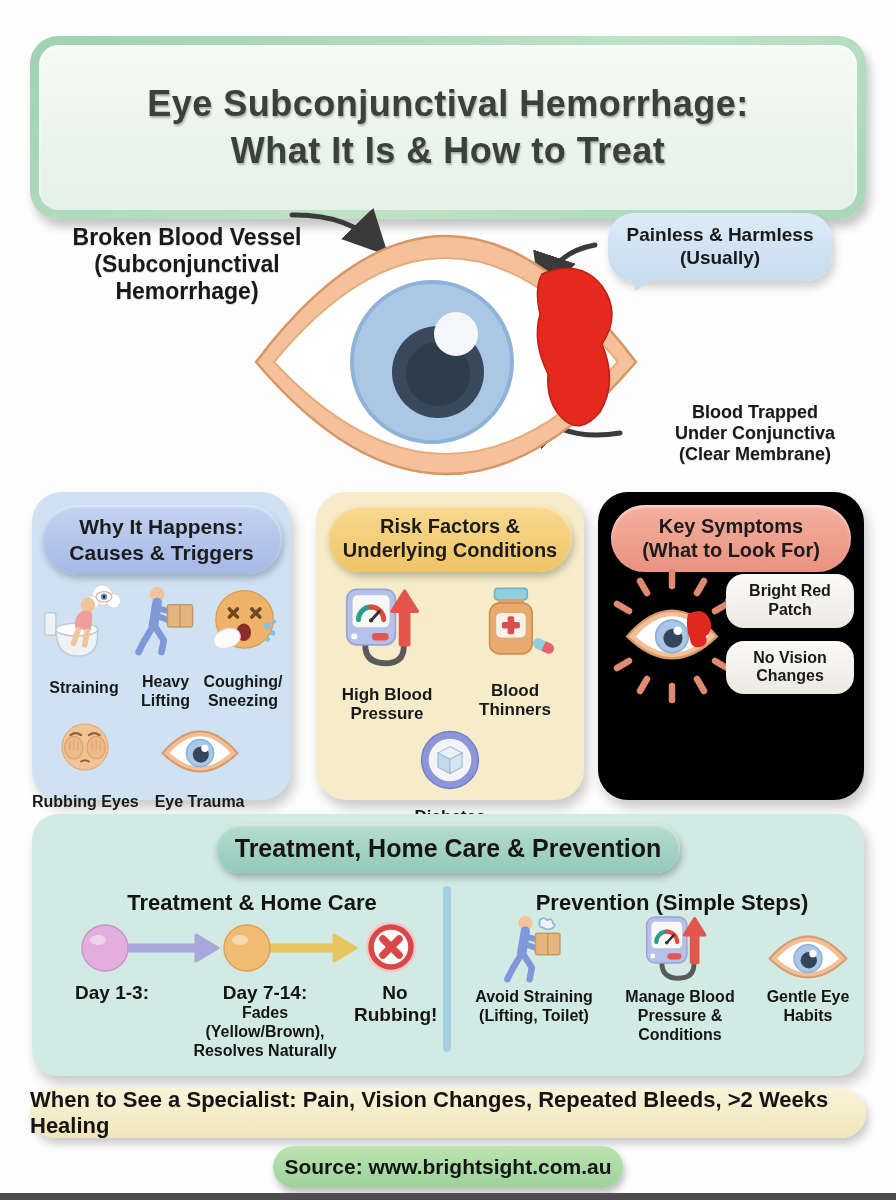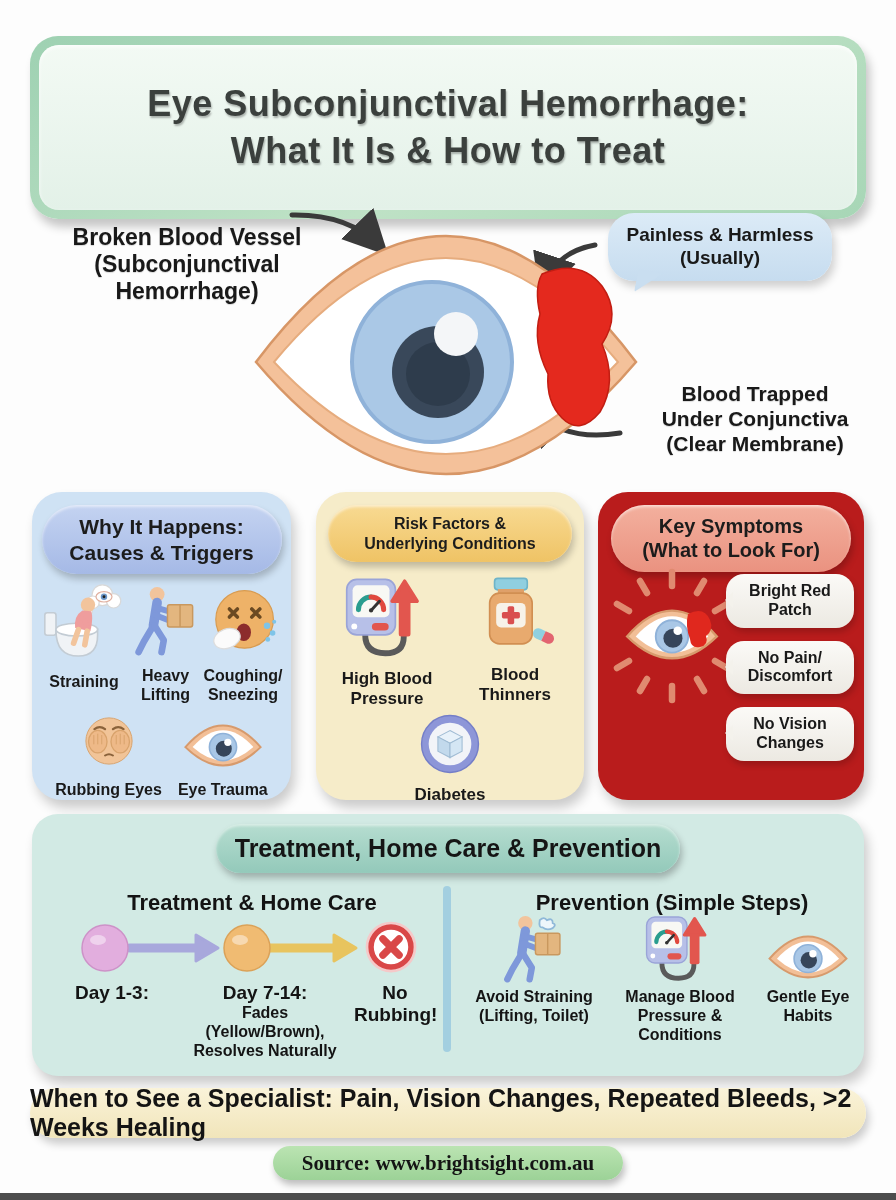--- a/index.html
+++ b/index.html
@@ -17,49 +17,49 @@
     background:linear-gradient(180deg,#f3faf4,#e3f1e8);
     display:flex; flex-direction:column; align-items:center; justify-content:center;
     box-shadow:inset 0 2px 4px rgba(255,255,255,.8); }
   .title-line{ font-size:36px; font-weight:bold; color:#3b403d; letter-spacing:.5px;
     line-height:1.3; text-shadow:1px 2px 2px rgba(0,0,0,.28); }
 
   
   .anno{ position:absolute; font-weight:bold; color:#191919; text-align:center;
     line-height:1.18; text-shadow:0 1px 1px rgba(0,0,0,.15); }
   .anno-broken{ left:62px; top:224px; width:250px; font-size:23px; }
-  .anno-trapped{ left:636px; top:382px; width:238px; font-size:21px; }
+  .anno-trapped{ left:636px; top:402px; width:238px; font-size:18px; }
   .bubble-painless{ position:absolute; left:608px; top:213px; width:224px;
     background:linear-gradient(180deg,#dcebf7,#c6dcef); border-radius:26px;
     padding:11px 6px; font-size:19px; font-weight:bold; color:#191919; text-align:center;
     line-height:1.2; box-shadow:3px 6px 8px rgba(0,0,0,.18); }
   .bubble-painless::after{ content:""; position:absolute; left:28px; bottom:-14px;
     width:0; height:0; border:12px solid transparent; border-top-color:#c9def0;
     border-left-color:#c9def0; border-radius:4px; transform:rotate(12deg); }
   .diagram-arrows{ position:absolute; left:0; top:190px; width:896px; height:310px; pointer-events:none; }
 
   
   .panel{ position:absolute; top:492px; height:308px; border-radius:30px;
     box-shadow:4px 8px 12px rgba(0,0,0,.2); }
   .panel-causes{ left:32px; width:259px; background:#cfe2f4; }
   .panel-risks{ left:316px; width:268px; background:#f6ecc9; }
-  .panel-symptoms{ left:598px; width:266px; background:#b91c1c; }
+  .panel-symptoms{ left:598px; width:266px; background:#000000; }
   .pill-header{ margin:13px auto 0; border-radius:38px; text-align:center;
     font-weight:bold; color:#1c1c1c; line-height:1.22; padding:9px 4px;
     box-shadow:2px 5px 7px rgba(0,0,0,.22), inset 0 2px 3px rgba(255,255,255,.55); }
   .ph-causes{ width:240px; font-size:21px; background:linear-gradient(180deg,#c4d3f1,#a5b9e6); }
-  .ph-risks{ width:244px; font-size:16px; background:linear-gradient(180deg,#f8da92,#efc365); }
+  .ph-risks{ width:244px; font-size:20px; background:linear-gradient(180deg,#f8da92,#efc365); }
   .ph-symptoms{ width:240px; font-size:20px; background:linear-gradient(180deg,#f3b09e,#ea9280); }
 
   .cause-row1{ display:flex; justify-content:space-between; padding:0 8px; margin-top:10px; }
-  .cause-row2{ display:flex; justify-content:center; gap:16px; margin-top:6px; }
+  .cause-row2{ display:flex; justify-content:flex-start; gap:16px; margin-top:6px; }
   .item{ display:flex; flex-direction:column; align-items:center; }
   .item .icon-box{ display:flex; align-items:flex-end; justify-content:center; }
   .item-label{ font-size:16px; font-weight:bold; color:#191919; text-align:center;
-    line-height:1.15; margin-top:9px; }
+    line-height:1.15; margin-top:15px; }
 
   .risk-row1{ display:flex; justify-content:space-around; margin-top:14px; padding:0 6px; }
   .risk-row2{ display:flex; justify-content:center; margin-top:4px; }
   .risk-label{ font-size:17px; }
 
   .symptoms-body{ position:relative; width:100%; height:200px; }
   .rays-eye{ position:absolute; left:2px; top:-6px; }
   .sym-bubbles{ position:absolute; right:10px; top:2px; display:flex; flex-direction:column; gap:13px; }
   .sym-bubble{ position:relative; width:128px; background:linear-gradient(180deg,#fbfaf7,#ece9e2);
     border-radius:18px; padding:8px 4px; text-align:center; font-size:16px; font-weight:bold;
@@ -92,25 +92,25 @@
     display:flex; justify-content:space-between; }
   .prevent-item{ display:flex; flex-direction:column; align-items:center; }
   .prevent-item .icon-box{ height:72px; display:flex; align-items:flex-end; }
   .prevent-label{ font-size:16px; font-weight:bold; text-align:center; line-height:1.18;
     margin-top:4px; color:#141414; }
 
   
   .specialist{ position:absolute; left:30px; top:1088px; width:836px; height:50px;
     border-radius:26px; background:linear-gradient(180deg,#faf3d9,#f1e5ba);
     display:flex; align-items:center; justify-content:center;
-    font-size:25px; font-weight:bold; color:#141414; box-shadow:3px 6px 8px rgba(0,0,0,.2); }
-  .source-pill{ position:absolute; left:273px; top:1146px; width:350px; height:34px;
+    font-size:22px; font-weight:bold; color:#141414; box-shadow:3px 6px 8px rgba(0,0,0,.2); }
+  .source-pill{ position:absolute; left:273px; top:1146px; width:350px; height:42px;
     border-radius:22px; background:linear-gradient(180deg,#bbe4b2,#9cd297);
     display:flex; align-items:center; justify-content:center;
-    font-size:21px; font-weight:bold; color:#141414; box-shadow:2px 5px 7px rgba(0,0,0,.25);font-family:Liberation Serif, serif; }
+    font-size:21px; font-weight:bold; color:#141414; box-shadow:2px 5px 7px rgba(0,0,0,.25); }
   .bottom-bar{ position:absolute; left:0; top:1193px; width:896px; height:7px; background:#4d4d4d; }
   .hidden-defs{ position:absolute; width:0; height:0; overflow:hidden; }
 </style>
 </head>
 <body>
 
 <svg class="hidden-defs" aria-hidden="true">
   <defs>
     <symbol id="sym-eye" viewBox="0 0 100 66">
       <path d="M3 35 Q50 -19 97 35 Q50 81 3 35 Z" fill="#f2bf97" stroke="#d79a6c" stroke-width="2.5"></path>
@@ -328,22 +328,20 @@
           <line x1="72" y1="120" x2="72" y2="134"></line>
           <line x1="97" y1="113" x2="104" y2="125"></line>
           <line x1="115" y1="95" x2="127" y2="102"></line>
         </g>
         <use href="#sym-eye" x="24" y="37" width="96" height="63"></use>
         <path d="M88 48 q16 -8 22 6 q4 10 -4 16 q3 9 -6 11 q-9 2 -10 -8 q-5 -13 -2 -25 z" fill="#e0281e"></path>
       </svg>
       <div class="sym-bubbles">
         <div class="sym-bubble pre">Bright Red
 Patch</div>
-        <div class="sym-bubble pre">No Pain/
-Discomfort</div>
         <div class="sym-bubble pre">No Vision
 Changes</div>
       </div>
     </div>
   </div>
 
   <div class="treat-panel">
     <div class="treat-header">Treatment, Home Care &amp; Prevention</div>
     <div class="treat-subtitle ts-left">Treatment &amp; Home Care</div>
     <div class="treat-subtitle ts-right">Prevention (Simple Steps)</div>

